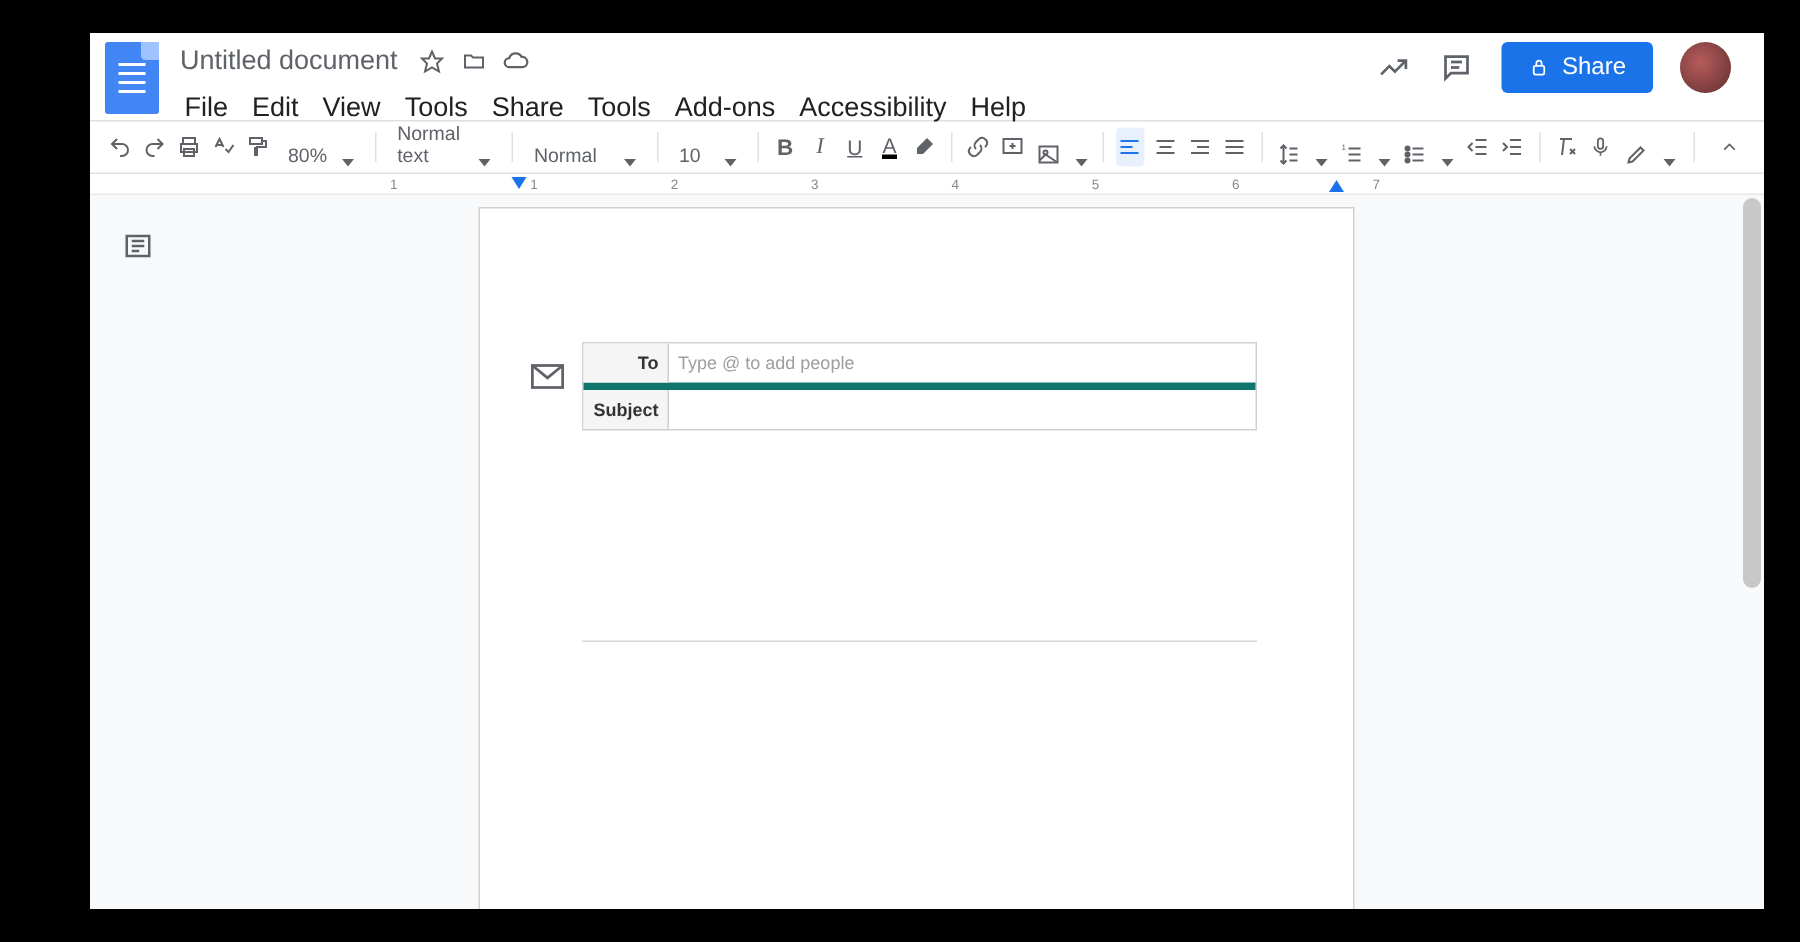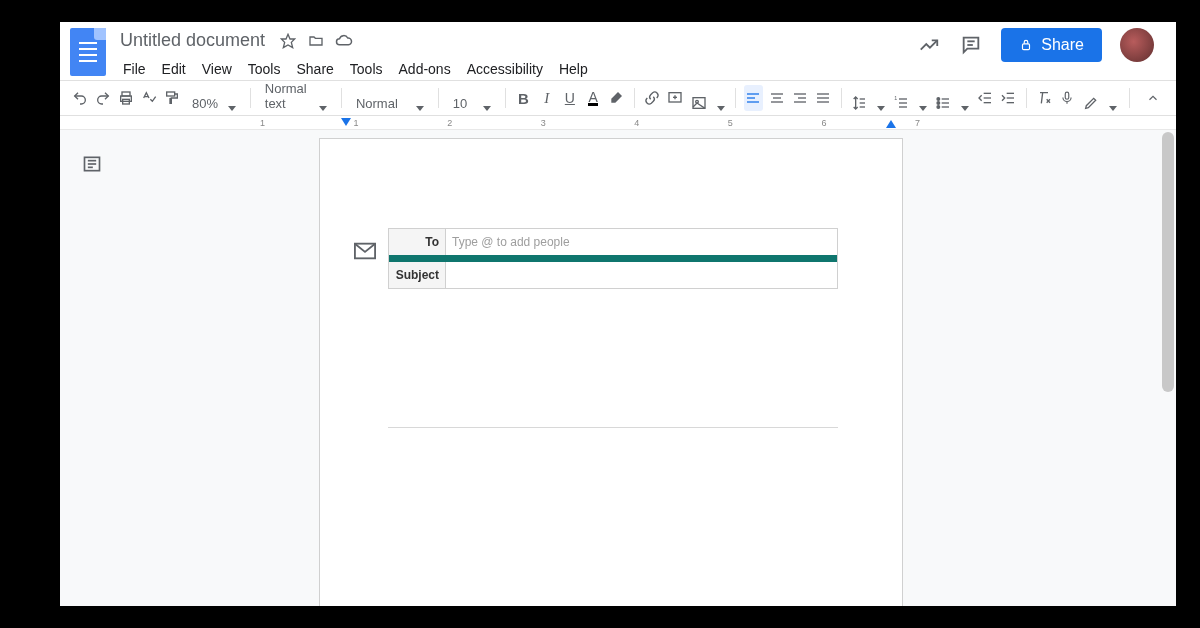--- a/index.html
+++ b/index.html
@@ -9,21 +9,21 @@
   
   .titlebar { display: flex; align-items: flex-start; padding: 6px 10px 0 10px; height: 58px; }
   .doc-icon { width: 36px; height: 48px; background: #4285f4; border-radius: 2px; margin-right: 10px; position: relative; display:flex; flex-direction:column; justify-content:center; align-items:center;}
   .doc-icon::before { content:""; position:absolute; top:0; right:0; width:12px; height:12px; background:#a0c3ff; border-bottom-left-radius:3px;}
   .doc-lines { width: 18px; height: 2px; background:#fff; margin:2px 0;}
   .title-col { display:flex; flex-direction:column; }
   .title-row { display:flex; align-items:center; gap: 10px; }
   .doc-title { font-size: 18px; color:#5f6368; padding:2px 4px; }
   .title-icons { display:flex; gap: 10px; color:#5f6368; }
   .ticon { width:18px; height:18px; display:flex; align-items:center; justify-content:center; cursor:pointer; }
-  .menubar { display:flex; gap: 2px; padding-top:4px; font-size:14px; color:#202124; }
+  .menubar { display:flex; gap: 2px; padding-top:4px; font-size:18px; color:#202124; }
   .menubar div { padding:4px 7px; cursor:pointer; border-radius:4px; }
   .title-right { margin-left:auto; display:flex; align-items:center; gap:18px; padding-right:12px; }
   .right-icon { width:24px; height:24px; color:#5f6368; display:flex; align-items:center; justify-content:center; cursor:pointer;}
   .share-btn { display:flex; align-items:center; gap:8px; background:#1a73e8; color:#fff; padding:8px 18px; border-radius:4px; font-size:16px; font-weight:500; cursor:pointer;}
   .avatar { width:34px; height:34px; border-radius:50%; background: radial-gradient(circle at 40% 40%, #b85c5c 0%, #7a3c3c 70%, #5a2c2c 100%); cursor:pointer; }
   
   .toolbar { height:36px; border-top:1px solid #e0e0e0; border-bottom:1px solid #e0e0e0; display:flex; align-items:center; padding:0 10px; gap:4px; color:#5f6368; font-size:13px;}
   .tb-btn { width:26px; height:26px; display:flex; align-items:center; justify-content:center; border-radius:3px; cursor:pointer; }
   .tb-sep { width:1px; height:20px; background:#e0e0e0; margin:0 4px; }
   .tb-dd { display:flex; align-items:flex-end; gap:6px; padding:0 6px; height:26px; cursor:pointer; border-radius:3px;}
@@ -35,21 +35,21 @@
   .ruler-inner span { position:relative;}
   .ind-blue { position:absolute; top:2px; width:0; height:0; border-left:5px solid transparent; border-right:5px solid transparent; border-top:8px solid #1a73e8;}
   
   .content { position:relative; height:476px; background:#f8f9fa; overflow:hidden;}
   .outline-btn { position:absolute; left:18px; top:20px; width:28px; height:28px; color:#5f6368; display:flex; align-items:center; justify-content:center; cursor:pointer;}
   .page { position:absolute; left:259px; top:8px; width:584px; height:700px; background:#fff; border:1px solid #d0d0d0; }
   .scrollbar { position:absolute; right:2px; top:2px; width:12px; height:260px; background:#c8c8c8; border-radius:6px;}
   .gmail-icon { position:absolute; left:294px; top:112px; width:22px; height:18px; }
   
   .draft { position:absolute; left:328px; top:98px; width:450px; border:1px solid #d0d0d0; font-size:12px;}
-  .drow { display:flex; border-bottom:7px solid #0f766e; }
+  .drow { display:flex; border-bottom:5px solid #0f766e; }
   .drow:last-child { border-bottom:none;}
   .dlabel { width:57px; background:#f5f5f5; border-right:1px solid #d0d0d0; text-align:right; padding:6px 6px; font-weight:bold; color:#333;}
   .dval { flex:1; padding:6px 6px; color:#9e9e9e; min-height:14px;}
   .hr-sep { position:absolute; left:328px; top:297px; width:450px; height:1px; background:#d8d8d8;}
   svg { display:block; }
 </style>
 </head>
 <body>
 
 <div class="frame">

